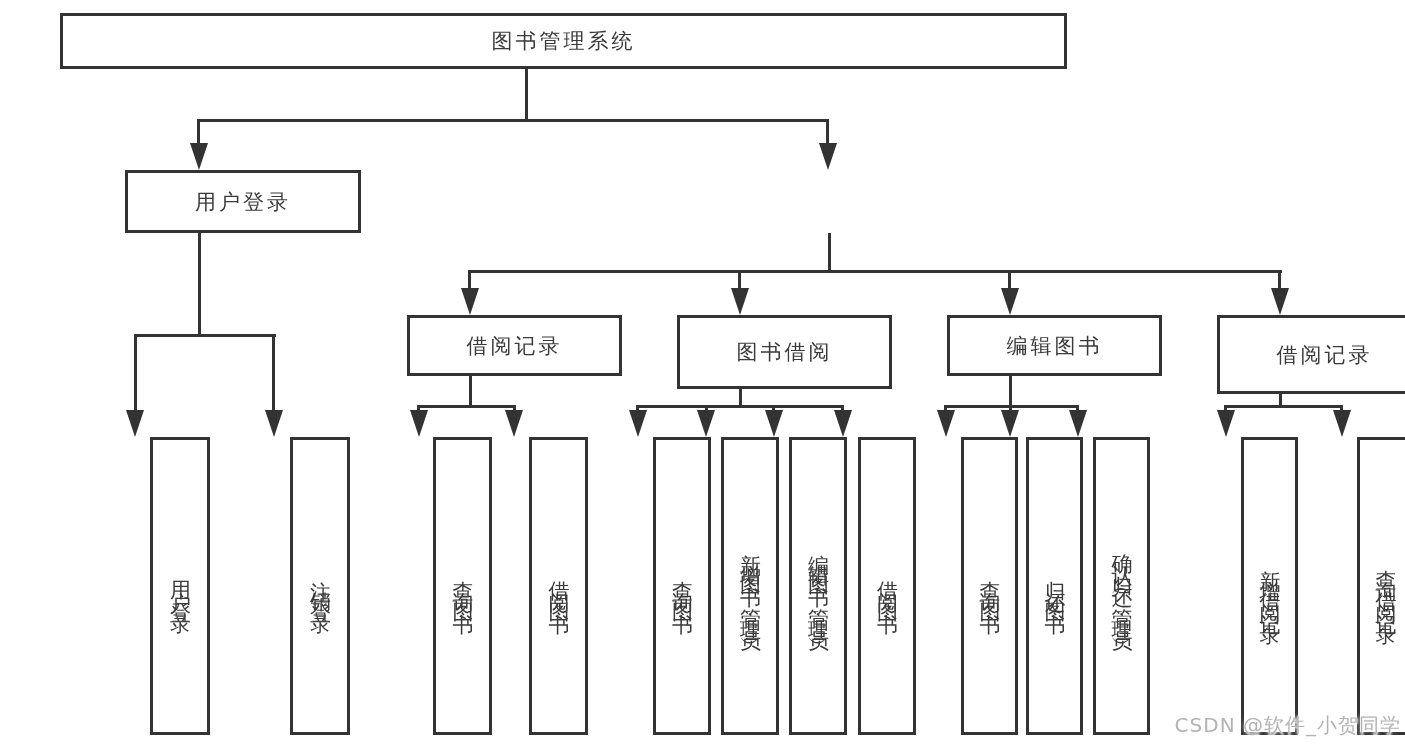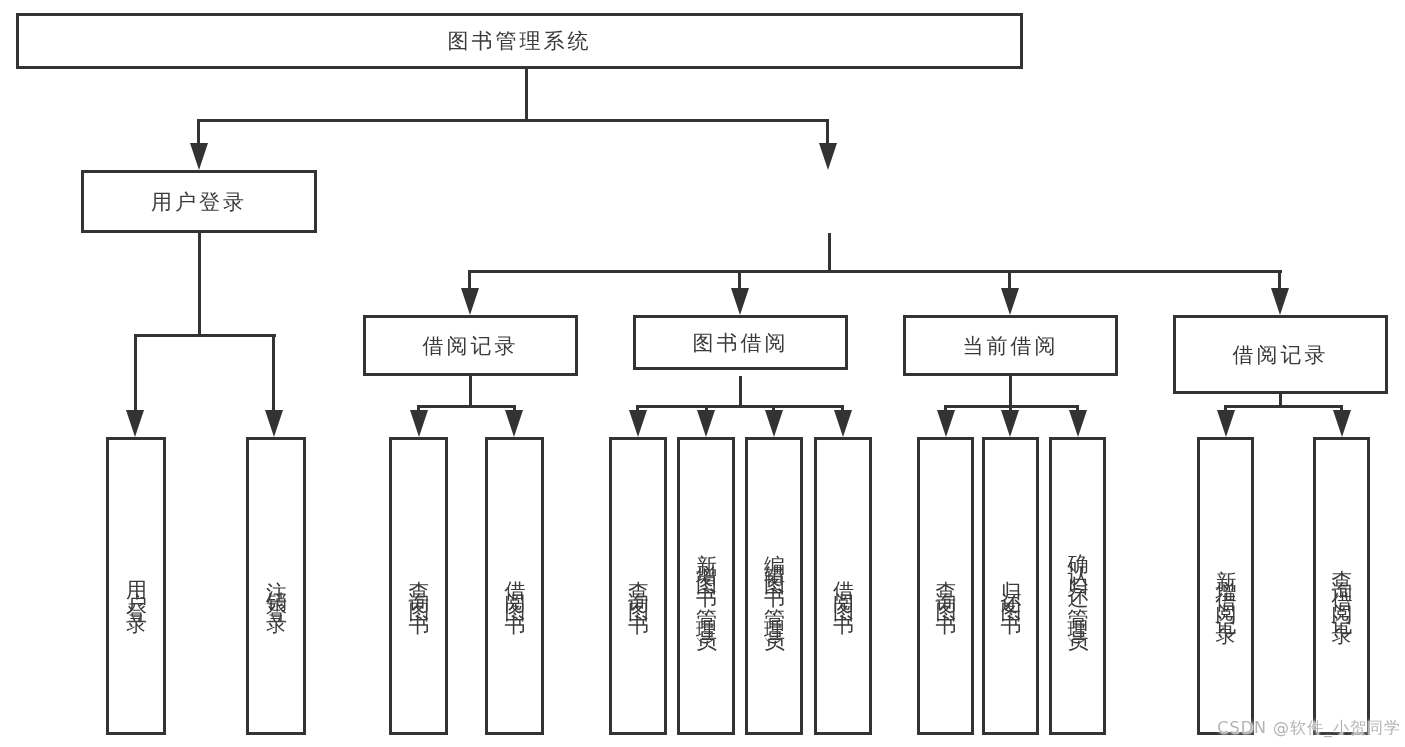--- a/index.html
+++ b/index.html
@@ -23,30 +23,30 @@
     position:absolute;width:0;height:0;z-index:1;
     border-left:9px solid transparent;
     border-right:9px solid transparent;
     border-top:27px solid var(--line);
   }
   
   .box{
     position:absolute;box-sizing:border-box;
     background:#fff;border:3px solid var(--line);
     display:flex;align-items:center;justify-content:center;
-    color:var(--text);z-index:2;
+    color:var(--text);z-index:2;margin-left:44px;
   }
   .box.h{font-size:21px;letter-spacing:3px;white-space:nowrap;}
   .box.v span{
     writing-mode:vertical-rl;text-orientation:mixed;
     font-size:21px;letter-spacing:11px;line-height:1;
   }
   .wm{
     position:absolute;right:4px;bottom:8px;z-index:5;
-    font-size:16px;letter-spacing:1px;color:var(--watermark);
+    font-size:20px;letter-spacing:1px;color:var(--watermark);
     text-shadow:0 0 2px #fff,0 0 5px #fff,1px 1px 2px #fff;
     white-space:nowrap;
   }
 </style>
 </head>
 <body>
 
 <div class="canvas">
 
   <div class="box h" style="left:16px;top:13px;width:1007px;height:56px;">图书管理系统</div>
@@ -72,22 +72,22 @@
   <div class="ln" style="left:468px;top:270px;width:3px;height:20px;"></div>
   <div class="ar" style="left:461px;top:288px;"></div>
   <div class="ln" style="left:738px;top:270px;width:3px;height:20px;"></div>
   <div class="ar" style="left:731px;top:288px;"></div>
   <div class="ln" style="left:1008px;top:270px;width:3px;height:20px;"></div>
   <div class="ar" style="left:1001px;top:288px;"></div>
   <div class="ln" style="left:1278px;top:270px;width:3px;height:20px;"></div>
   <div class="ar" style="left:1271px;top:288px;"></div>
 
   <div class="box h" style="left:363px;top:315px;width:215px;height:61px;">借阅记录</div>
-  <div class="box h" style="left:633px;top:315px;width:215px;height:55px;">图书借阅</div>
-  <div class="box h" style="left:903px;top:315px;width:215px;height:61px;">当前借阅</div>
+  <div class="box h" style="left:633px;top:315px;width:215px;height:74px;">图书借阅</div>
+  <div class="box h" style="left:903px;top:315px;width:215px;height:61px;">编辑图书</div>
   <div class="box h" style="left:1173px;top:315px;width:215px;height:79px;">借阅记录</div>
 
   <div class="ln" style="left:469px;top:376px;width:3px;height:31px;"></div>
   <div class="ln" style="left:417px;top:405px;width:99px;height:3px;"></div>
   <div class="ln" style="left:417px;top:405px;width:3px;height:7px;"></div>
   <div class="ar" style="left:410px;top:410px;"></div>
   <div class="ln" style="left:513px;top:405px;width:3px;height:7px;"></div>
   <div class="ar" style="left:505px;top:410px;"></div>
 
   <div class="ln" style="left:739px;top:376px;width:3px;height:31px;"></div>

